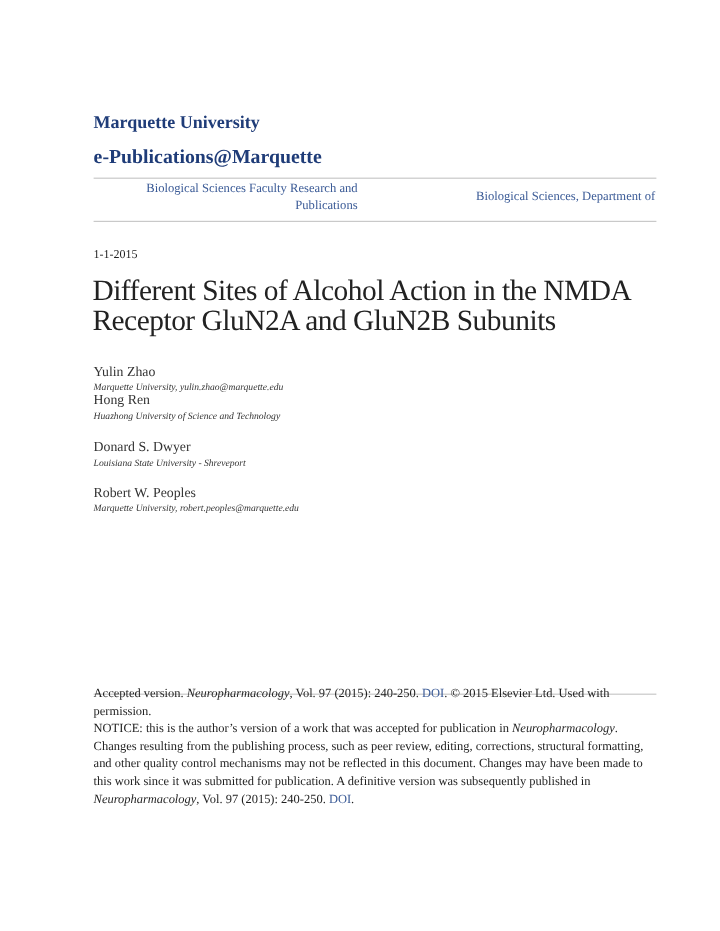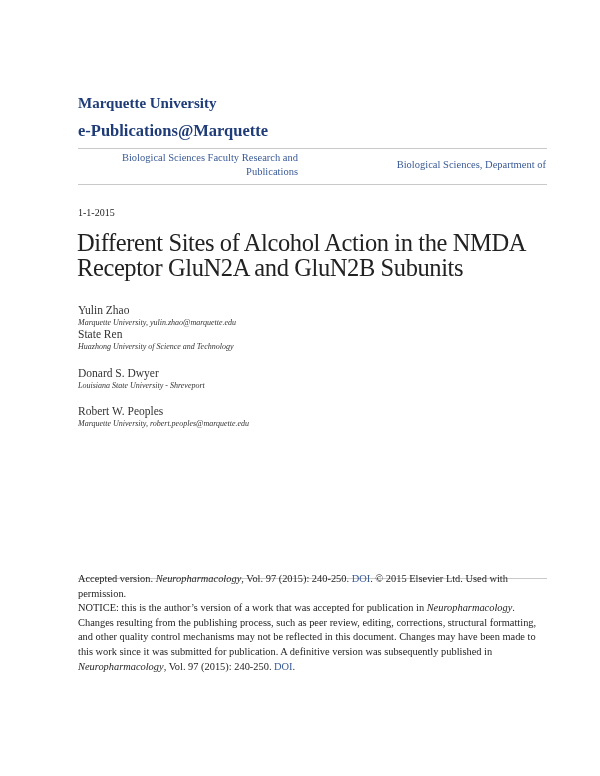--- a/index.html
+++ b/index.html
@@ -32,21 +32,21 @@
 <div class="abs rule" style="top:184px"></div>
 
 <div class="abs date">1-1-2015</div>
 <div class="abs title">Different Sites of Alcohol Action in the NMDA Receptor GluN2A and GluN2B Subunits</div>
 
 <div class="abs author" style="top:303px">
   <div class="name">Yulin Zhao</div>
   <div class="aff">Marquette University, yulin.zhao@marquette.edu</div>
 </div>
 <div class="abs author" style="top:327px">
-  <div class="name">State Ren</div>
+  <div class="name">Hong Ren</div>
   <div class="aff">Huazhong University of Science and Technology</div>
 </div>
 <div class="abs author" style="top:366px">
   <div class="name">Donard S. Dwyer</div>
   <div class="aff">Louisiana State University - Shreveport</div>
 </div>
 <div class="abs author" style="top:404px">
   <div class="name">Robert W. Peoples</div>
   <div class="aff">Marquette University, robert.peoples@marquette.edu</div>
 </div>

